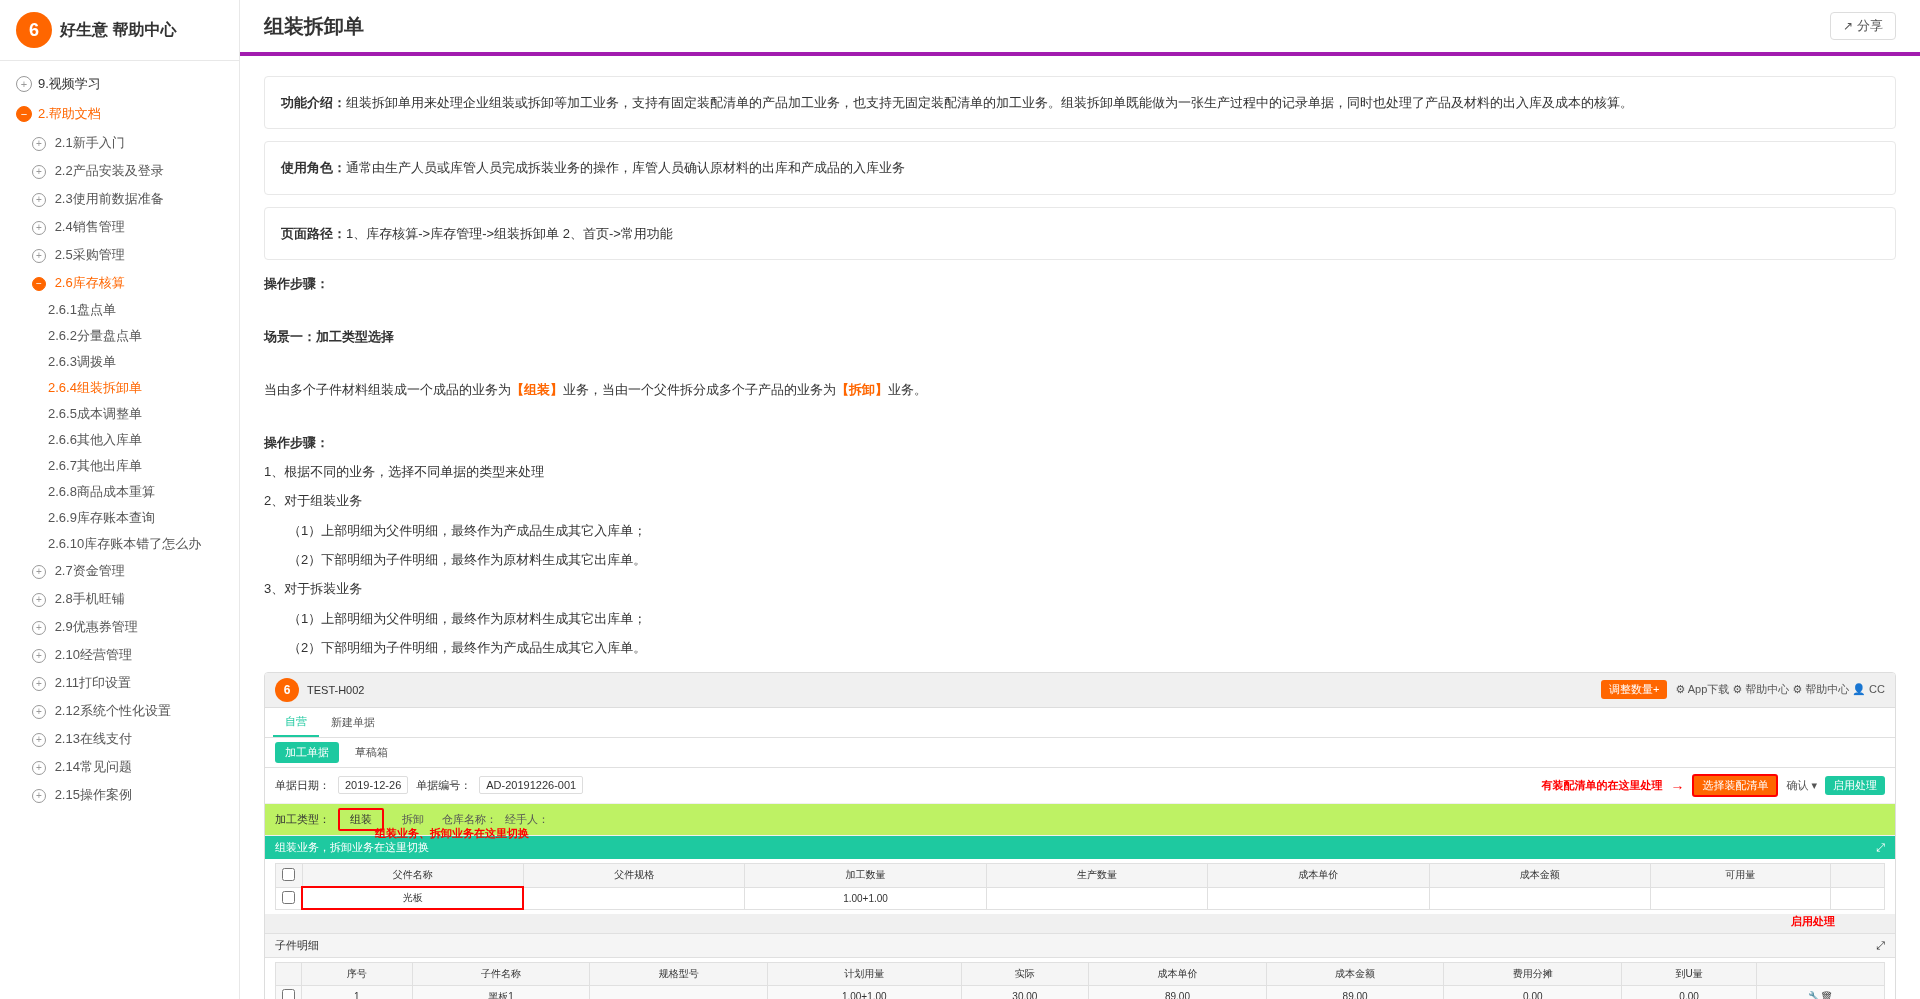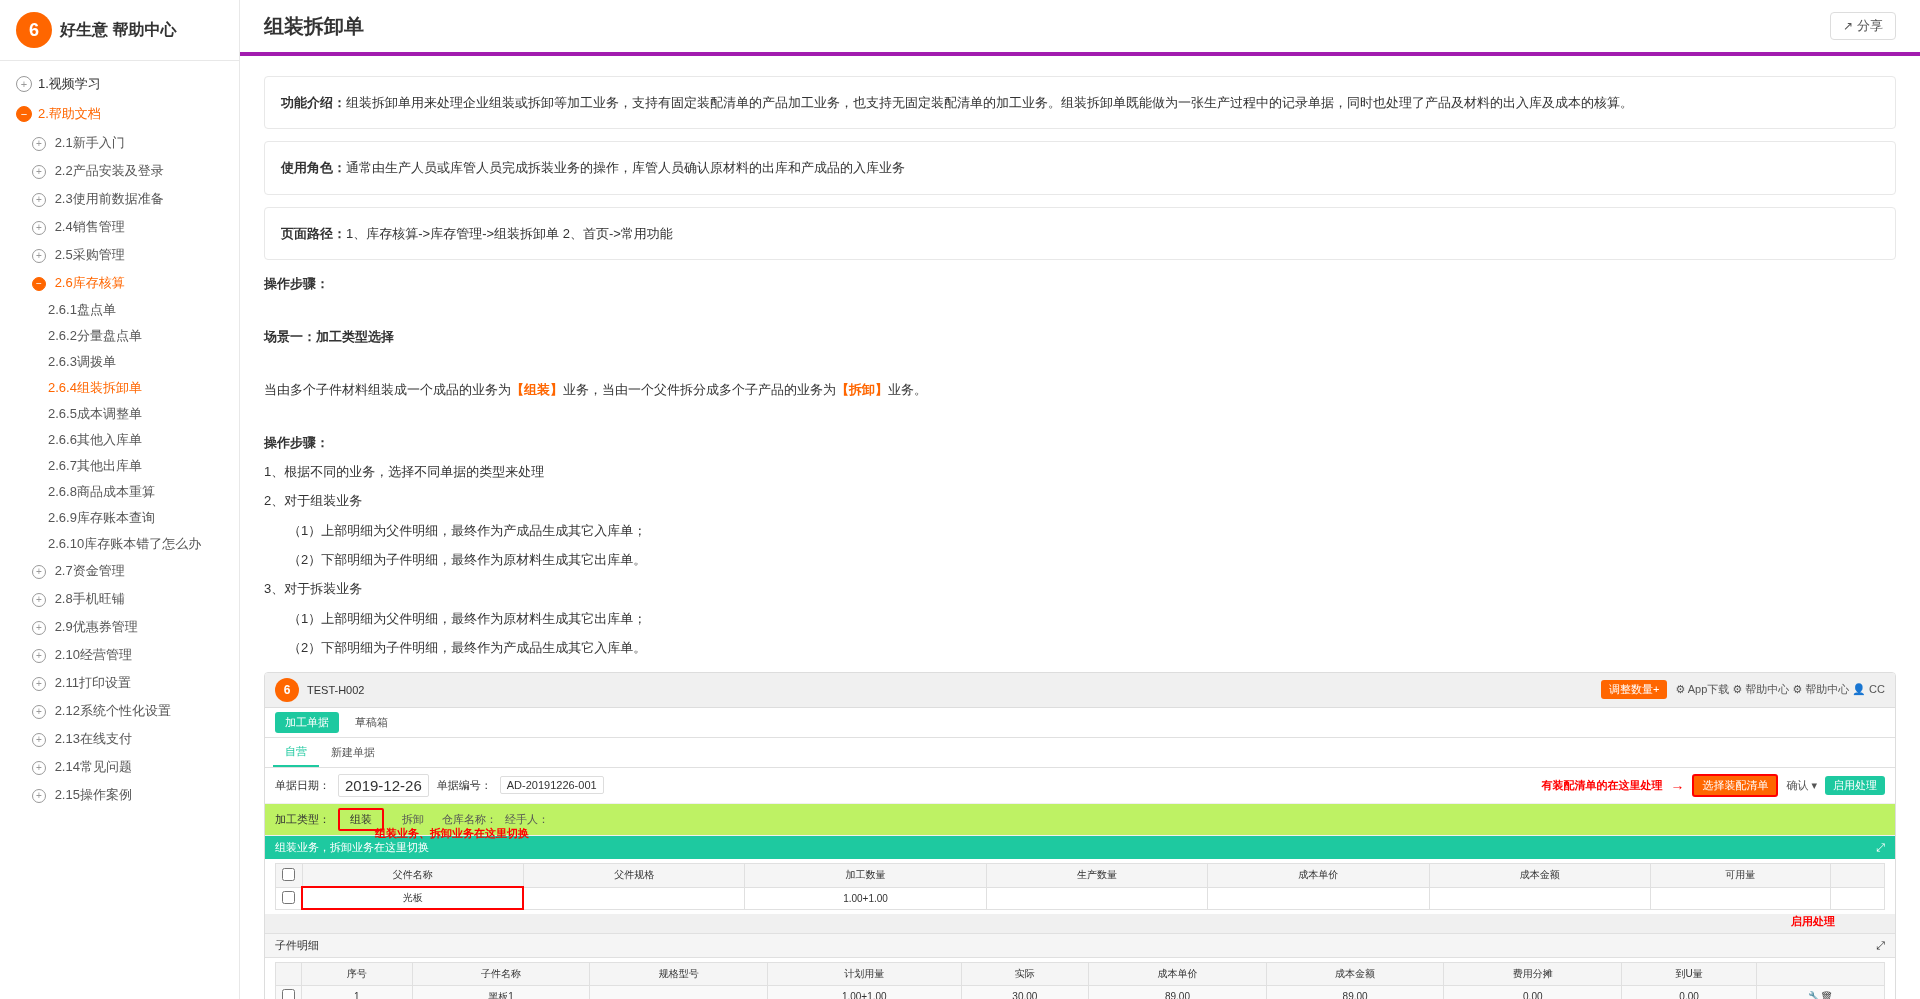--- a/index.html
+++ b/index.html
@@ -270,21 +270,21 @@
     </div>
     <span id="logo-text">好生意 帮助中心</span>
   </div>
 
 
   <div id="nav-tree">
 
     <div class="nav-section">
       <div class="nav-section-header">
         <span class="icon icon-plus">+</span>
-        <span>1.视频学习</span>
+        <span>9.视频学习</span>
       </div>
     </div>
 
     <div class="nav-section">
       <div class="nav-section-header">
         <span class="icon icon-minus">−</span>
         <span style="color:#f60;">2.帮助文档</span>
       </div>
       <div class="nav-sub-items">
 
@@ -429,33 +429,33 @@
       <div class="screenshot-inner">
 
         <div style="background:#f0f0f0;border-bottom:1px solid #ddd;padding:5px 10px;display:flex;align-items:center;gap:8px;font-size:11px;">
           <div style="width:24px;height:24px;background:#f60;border-radius:50%;display:flex;align-items:center;justify-content:center;color:#fff;font-size:12px;font-weight:bold;">6</div>
           <span style="font-size:11px;">TEST-H002</span>
           <span style="flex:1;"></span>
           <span style="background:#f60;color:#fff;padding:2px 8px;border-radius:3px;font-size:11px;">调整数量+</span>
           <span style="font-size:11px;color:#555;">⚙ App下载 ⚙ 帮助中心 ⚙ 帮助中心 👤 CC</span>
         </div>
 
+        <div style="background:#fff;border-bottom:1px solid #e0e0e0;display:flex;align-items:center;padding:0 8px;">
+          <span style="padding:6px 12px;font-size:11px;border-bottom:2px solid #1ec9a0;color:#1ec9a0;cursor:pointer;">自营</span>
+          <span style="padding:6px 12px;font-size:11px;color:#555;cursor:pointer;">新建单据</span>
+        </div>
+
         <div style="background:#fff;border-bottom:1px solid #e0e0e0;padding:4px 10px;display:flex;align-items:center;gap:6px;font-size:11px;">
           <span style="background:#1ec9a0;color:#fff;padding:3px 10px;border-radius:3px;font-size:11px;cursor:pointer;">加工单据</span>
           <span style="padding:3px 10px;font-size:11px;color:#555;cursor:pointer;">草稿箱</span>
         </div>
 
-        <div style="background:#fff;border-bottom:1px solid #e0e0e0;display:flex;align-items:center;padding:0 8px;">
-          <span style="padding:6px 12px;font-size:11px;border-bottom:2px solid #1ec9a0;color:#1ec9a0;cursor:pointer;">自营</span>
-          <span style="padding:6px 12px;font-size:11px;color:#555;cursor:pointer;">新建单据</span>
-        </div>
-
         <div style="background:#fff;padding:6px 10px;display:flex;align-items:center;gap:8px;font-size:11px;border-bottom:1px solid #f0f0f0;flex-wrap:wrap;">
           <span>单据日期：</span>
-          <span style="border:1px solid #ddd;border-radius:2px;padding:2px 6px;font-size:15px;">2019-12-26</span>
+          <span style="border:1px solid #ddd;border-radius:2px;padding:2px 6px;font-size:11px;">2019-12-26</span>
           <span>单据编号：</span>
           <span style="border:1px solid #ddd;border-radius:2px;padding:2px 6px;font-size:11px;">AD-20191226-001</span>
           <span style="flex:1;"></span>
 
           <span style="color:red;font-size:11px;font-weight:bold;">有装配清单的在这里处理</span>
           <span style="color:red;font-size:14px;">→</span>
           <span style="background:#f60;color:#fff;padding:2px 8px;border-radius:3px;font-size:11px;cursor:pointer;border:2px solid red;">选择装配清单</span>
           <span style="font-size:11px;color:#555;cursor:pointer;">确认 ▾</span>
           <span style="background:#1ec9a0;color:#fff;padding:2px 8px;border-radius:3px;font-size:11px;cursor:pointer;">启用处理</span>
         </div>

